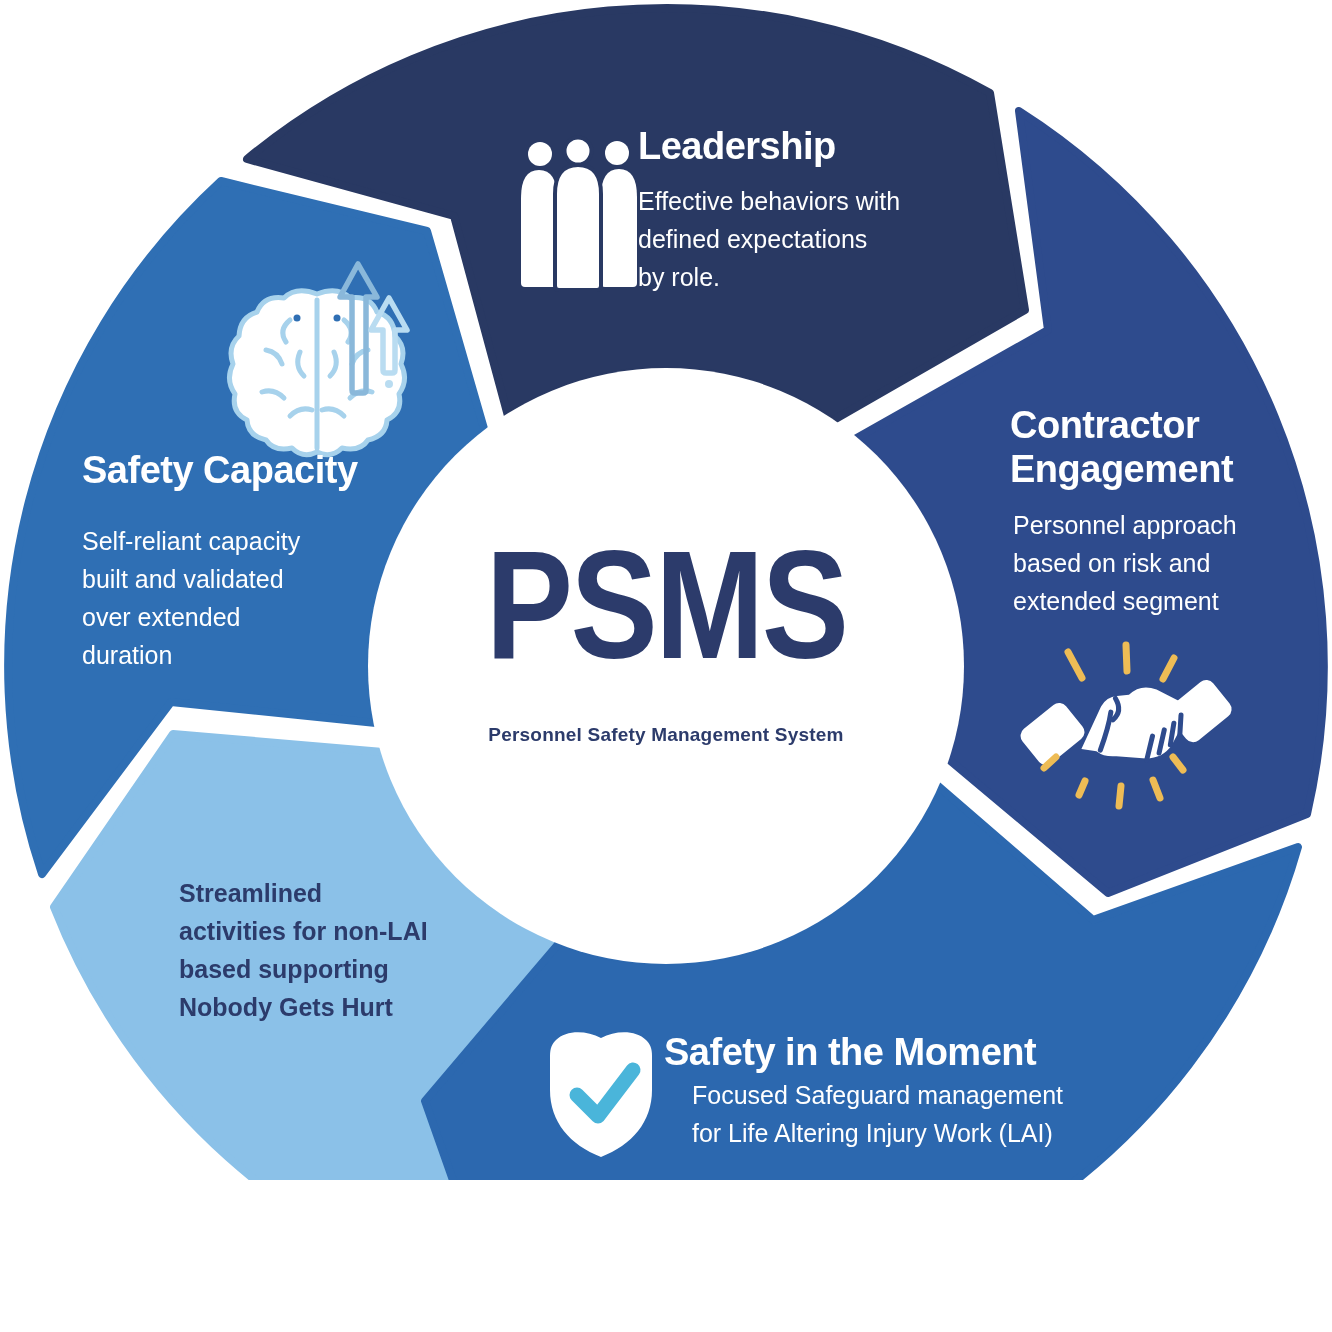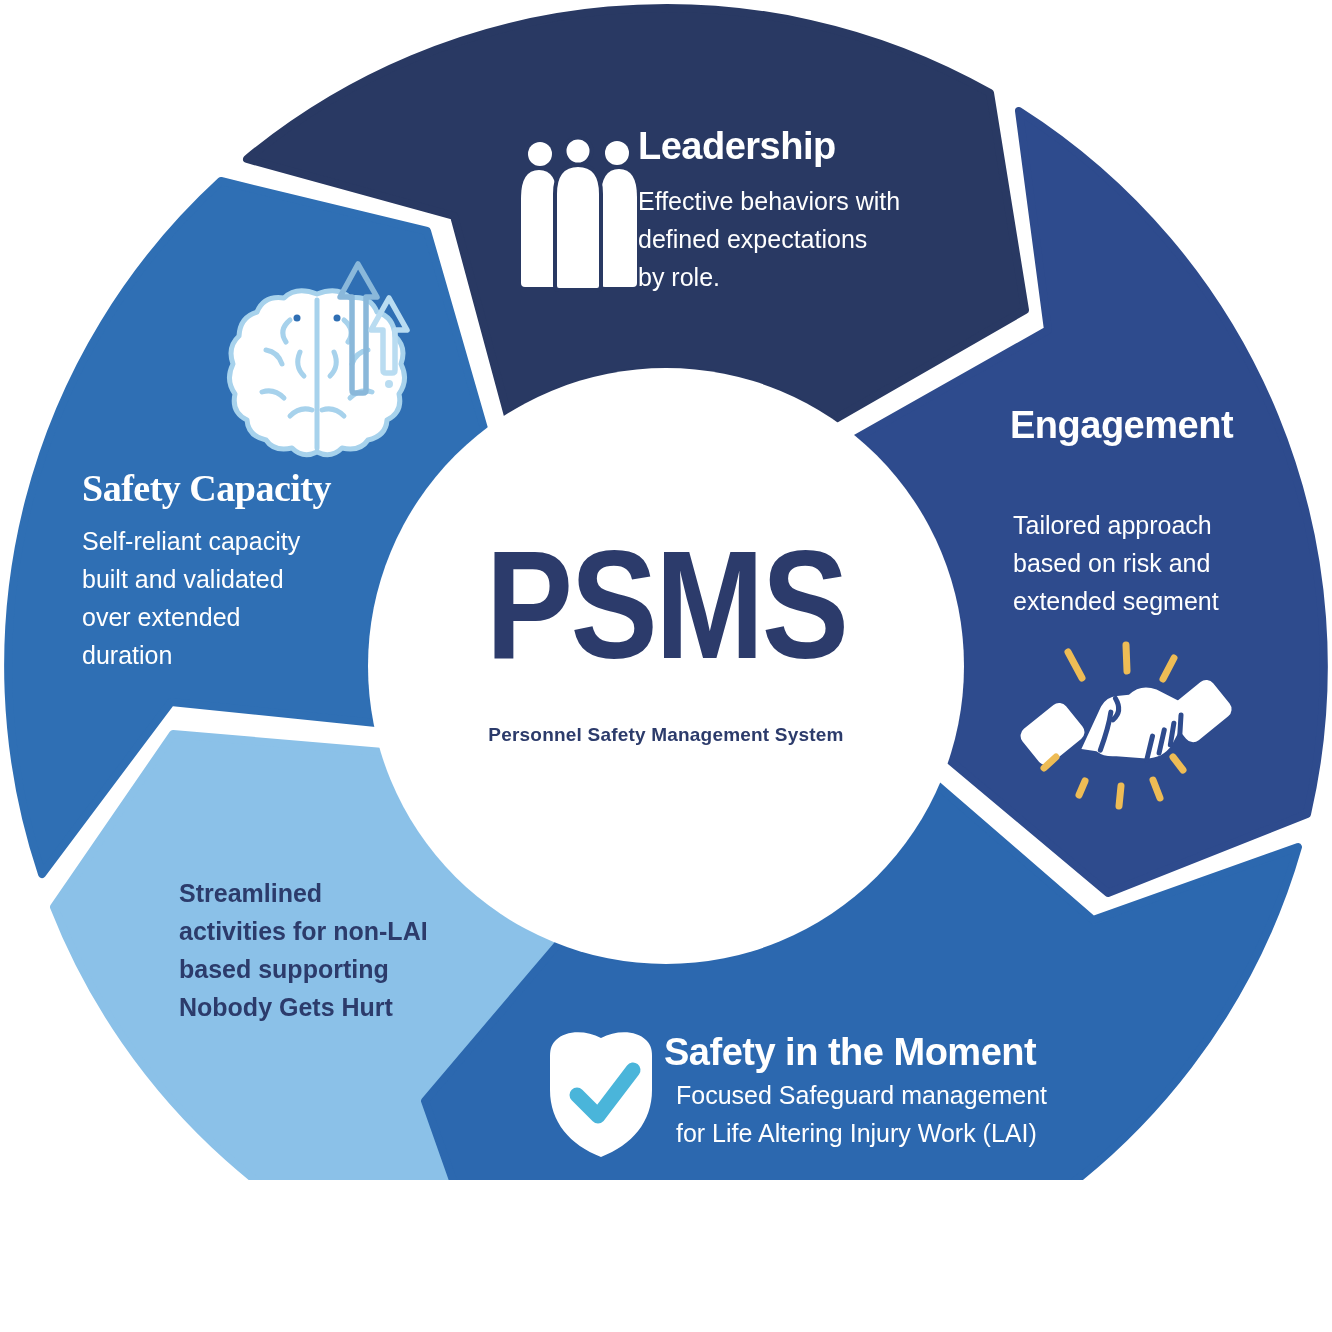--- a/index.html
+++ b/index.html
@@ -126,45 +126,46 @@
   </svg>
 
   <div class="txt seg-title" style="left:638px; top:124px;">Leadership</div>
   <div class="txt seg-body" style="left:638px; top:182px;">
     <div>Effective behaviors with</div>
     <div>defined expectations</div>
     <div>by role.</div>
   </div>
 
   <div class="txt seg-title" style="left:1010px; top:403px;">
+    <div>Contractor</div>
     <div>Engagement</div>
   </div>
   <div class="txt seg-body" style="left:1013px; top:506px;">
-    <div>Tailored approach</div>
+    <div>Personnel approach</div>
     <div>based on risk and</div>
     <div>extended segment</div>
   </div>
 
-  <div class="txt seg-title" style="left:82px; top:466px;font-family:Liberation Serif, serif;">Safety Capacity</div>
+  <div class="txt seg-title" style="left:82px; top:448px;">Safety Capacity</div>
   <div class="txt seg-body" style="left:82px; top:522px;">
     <div>Self-reliant capacity</div>
     <div>built and validated</div>
     <div>over extended</div>
     <div>duration</div>
   </div>
 
   <div class="txt seg-body navy" style="left:179px; top:874px;">
     <div>Streamlined</div>
     <div>activities for non-LAI</div>
     <div>based supporting</div>
     <div>Nobody Gets Hurt</div>
   </div>
 
   <div class="txt seg-title" style="left:664px; top:1030px;">Safety in the Moment</div>
-  <div class="txt seg-body" style="left:676px; top:1076px;">
+  <div class="txt seg-body" style="left:692px; top:1076px;">
     <div>Focused Safeguard management</div>
     <div>for Life Altering Injury Work (LAI)</div>
   </div>
 
   <div class="txt center-acronym" style="top:528px;">
     <span class="scale">PSMS</span>
   </div>
   <div class="txt center-subtitle" style="top:724px;">Personnel Safety Management System</div>
 
 </div>

